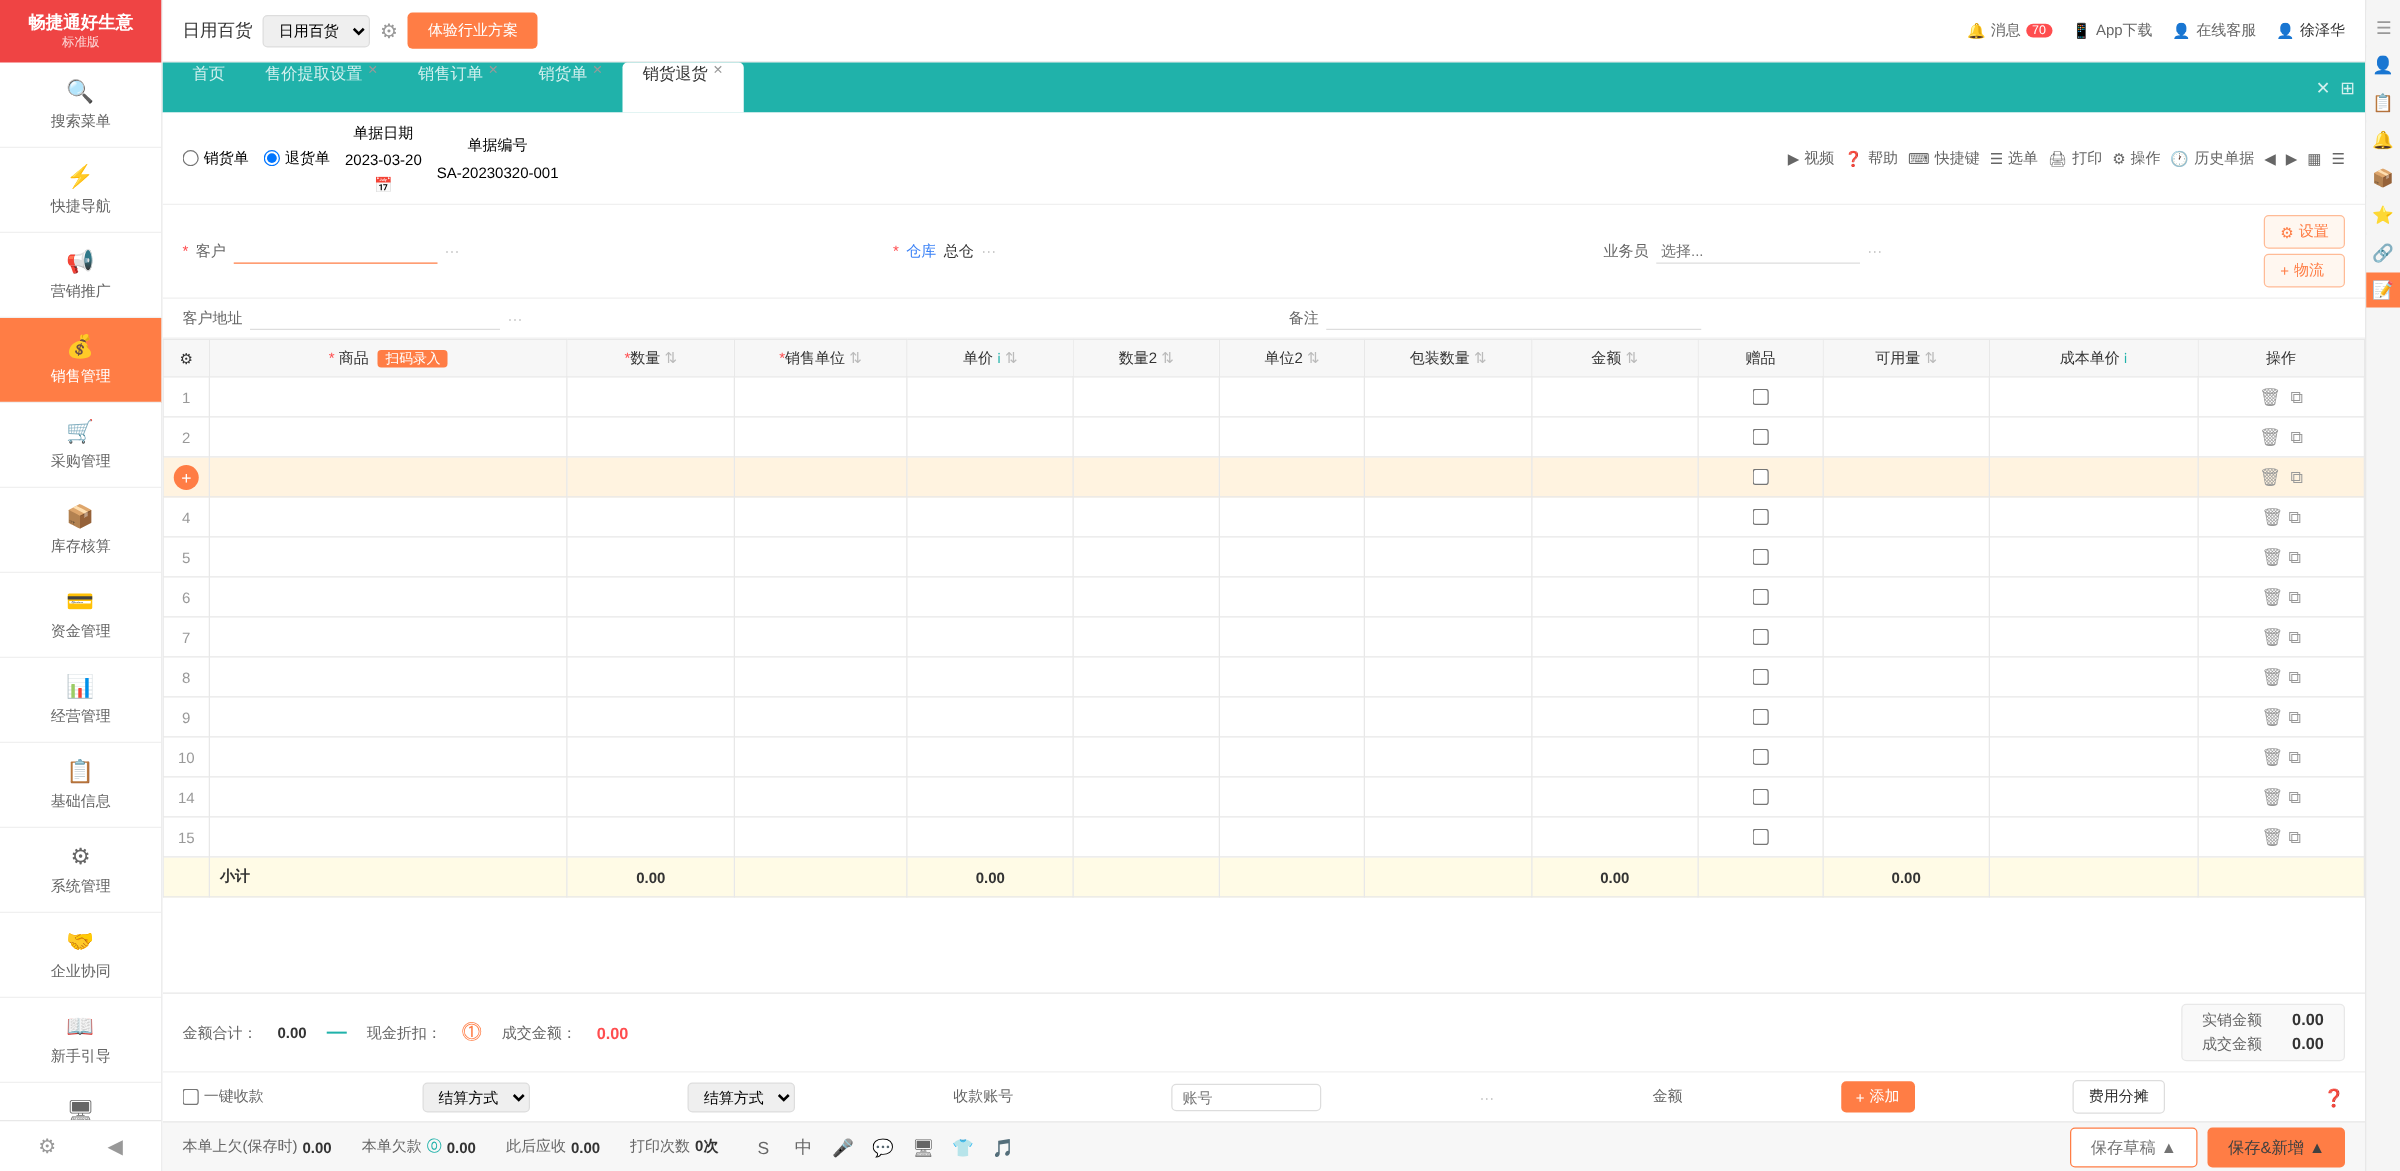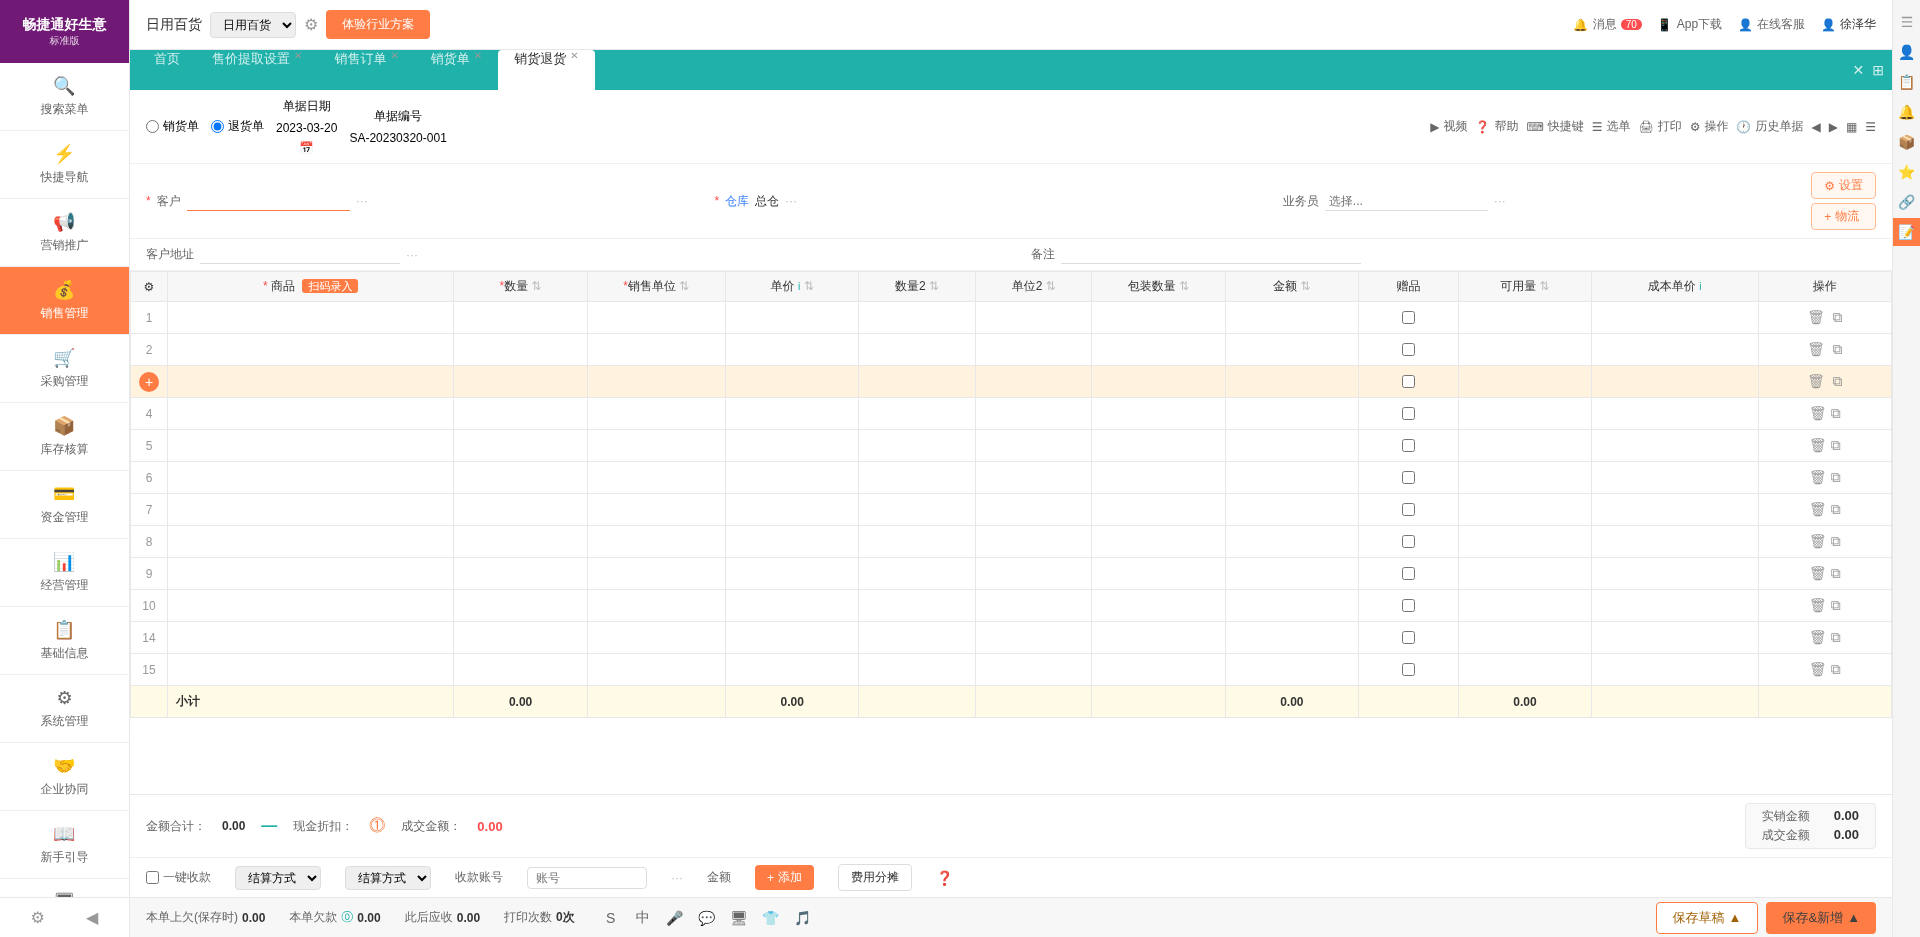--- a/index.html
+++ b/index.html
@@ -3,21 +3,21 @@
   <meta charset="utf-8">
   <style>
     * { box-sizing: border-box; margin: 0; padding: 0; }
     body { font-family: 'Microsoft YaHei', Arial, sans-serif; font-size: 12px; background: #f0f2f5; overflow: hidden; }
     
     
     .app-container { display: flex; height: 937px; width: 1920px; }
     
     
     .sidebar { width: 130px; background: #fff; display: flex; flex-direction: column; border-right: 1px solid #e8e8e8; }
-    .sidebar-logo { background: #701a75; color: #fff; padding: 8px; text-align: right; height: 63px; display: flex; align-items: center; justify-content: center; flex-direction: column; }
+    .sidebar-logo { background: #ef4444; color: #fff; padding: 8px; text-align: right; height: 50px; display: flex; align-items: center; justify-content: center; flex-direction: column; }
     .sidebar-logo .brand { font-size: 14px; font-weight: bold; color: #fff; }
     .sidebar-logo .version { font-size: 10px; color: rgba(255,255,255,0.8); }
     .sidebar-nav { flex: 1; overflow-y: auto; }
     .sidebar-item { display: flex; flex-direction: column; align-items: center; padding: 12px 8px; cursor: pointer; color: #666; border-bottom: 1px solid #f0f0f0; }
     .sidebar-item.active { background: #ff7d45; color: #fff; }
     .sidebar-item .icon { font-size: 18px; margin-bottom: 4px; }
     .sidebar-item .label { font-size: 12px; }
     .sidebar-bottom { padding: 10px; display: flex; justify-content: space-around; border-top: 1px solid #e8e8e8; }
     .sidebar-bottom-btn { cursor: pointer; color: #999; font-size: 16px; }
     
@@ -72,21 +72,21 @@
     .add-btn { background: #ff7d45; color: #fff; border: none; padding: 4px 12px; border-radius: 4px; cursor: pointer; font-size: 12px; display: flex; align-items: center; gap: 4px; }
     .fee-btn { background: #fff; border: 1px solid #ddd; color: #333; padding: 4px 12px; border-radius: 4px; cursor: pointer; font-size: 12px; }
     
     
     .status-bar { height: 40px; background: #f7f7f7; border-top: 1px solid #e8e8e8; display: flex; align-items: center; justify-content: space-between; padding: 0 16px; }
     .status-info { display: flex; gap: 24px; }
     .status-item { display: flex; align-items: center; gap: 4px; color: #666; font-size: 12px; }
     .status-value { color: #333; font-weight: bold; }
     .toolbar-icons { display: flex; gap: 8px; }
     .toolbar-icon { width: 24px; height: 24px; cursor: pointer; color: #666; font-size: 14px; display: flex; align-items: center; justify-content: center; }
-    .save-draft-btn { background: #fff; border: 1px solid #ff7d45; color: #a16207; padding: 6px 16px; border-radius: 4px; cursor: pointer; font-size: 13px; display: flex; align-items: center; gap: 4px; }
+    .save-draft-btn { background: #fff; border: 1px solid #ff7d45; color: #737373; padding: 6px 16px; border-radius: 4px; cursor: pointer; font-size: 13px; display: flex; align-items: center; gap: 4px; }
     .save-new-btn { background: #ff7d45; color: #404040; border: none; padding: 6px 16px; border-radius: 4px; cursor: pointer; font-size: 13px; display: flex; align-items: center; gap: 4px; }
     .bottom-btns { display: flex; gap: 8px; }
     
     .header-actions { display: flex; gap: 8px; align-items: center; flex-wrap: wrap; margin-left: auto; }
     
     .form-header-row { padding: 8px 16px; display: flex; align-items: center; flex-wrap: wrap; gap: 12px; border-bottom: 1px solid #f0f0f0; }
     
     
     .table-container::-webkit-scrollbar { width: 6px; height: 6px; }
     .table-container::-webkit-scrollbar-track { background: #f0f0f0; }
@@ -657,21 +657,21 @@
               <span style="color: #666; font-size: 12px;">实销金额</span>
               <span style="color: #333; font-size: 13px; font-weight: bold;">0.00</span>
             </div>
             <div style="display: flex; justify-content: space-between; gap: 24px;">
               <span style="color: #666; font-size: 12px;">成交金额</span>
               <span style="color: #333; font-size: 13px; font-weight: bold;">0.00</span>
             </div>
           </div>
         </div>
 
-        <div style="padding: 6px 16px; display: flex; align-items: center; gap: 24px;">
+        <div style="padding: 6px 16px; display: flex; align-items: center; gap: 24px; justify-content: space-between;">
           <label class="checkbox-label">
             <input type="checkbox" style="">
             <span>一键收款</span>
           </label>
           <select class="footer-select">
             <option>结算方式</option>
           </select>
           <select class="footer-select">
             <option>结算方式</option>
           </select>

